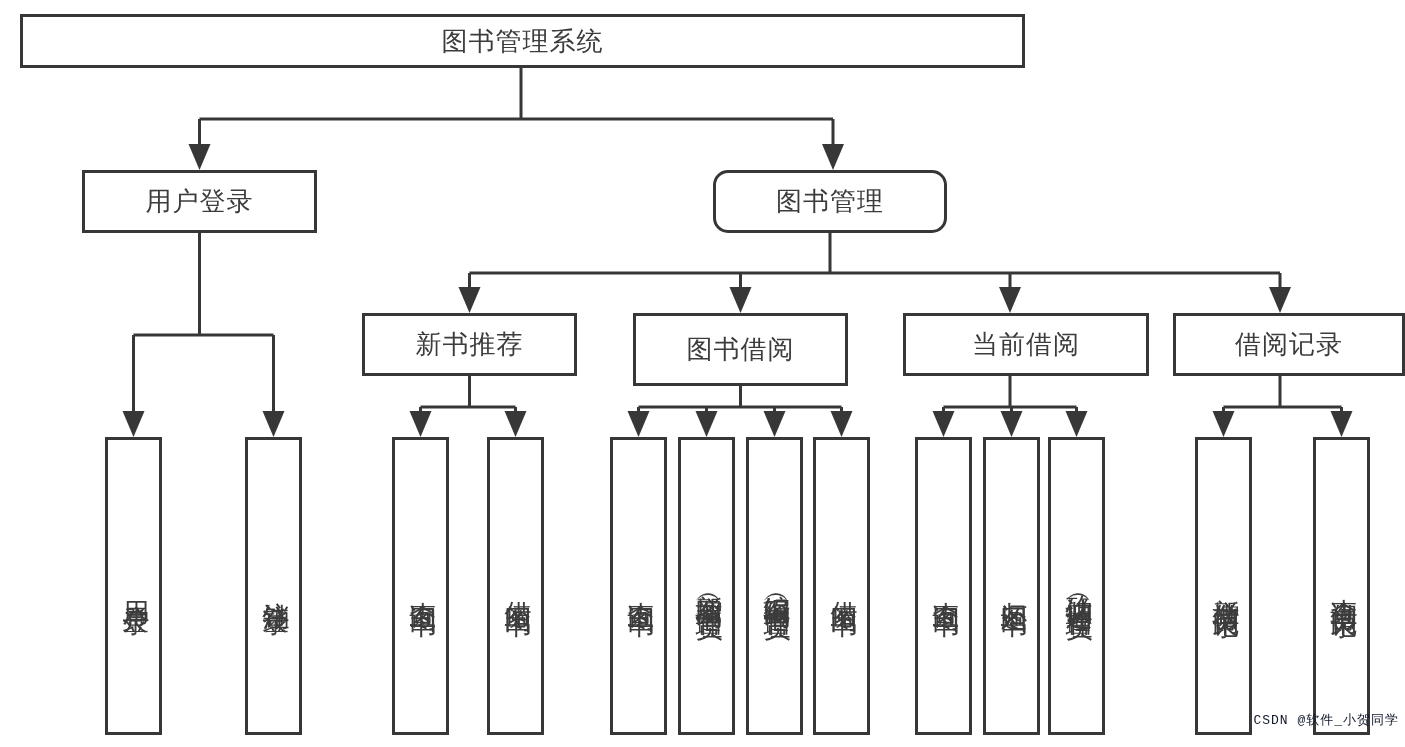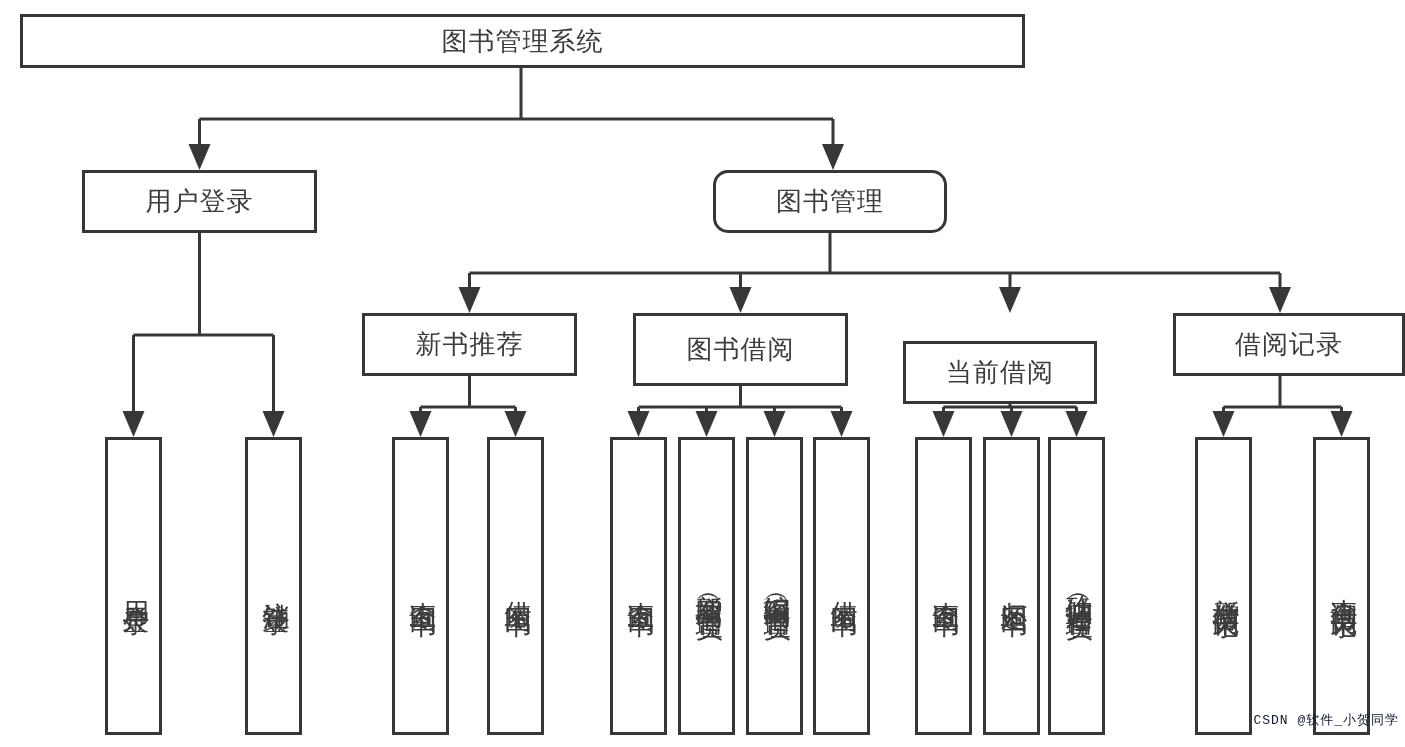--- a/index.html
+++ b/index.html
@@ -111,21 +111,21 @@
   <div class="box" style="left:713px;top:170px;width:234px;height:63px;border-radius:15px;">
     <span class="hlabel">图书管理</span>
   </div>
 
   <div class="box" style="left:362px;top:313px;width:215px;height:63px;">
     <span class="hlabel">新书推荐</span>
   </div>
   <div class="box" style="left:633px;top:313px;width:215px;height:73px;">
     <span class="hlabel">图书借阅</span>
   </div>
-  <div class="box" style="left:903px;top:313px;width:194px;height:63px;margin-top:28px;">
+  <div class="box" style="left:903px;top:313px;width:246px;height:63px;">
     <span class="hlabel">当前借阅</span>
   </div>
   <div class="box" style="left:1173px;top:313px;width:232px;height:63px;">
     <span class="hlabel">借阅记录</span>
   </div>
 
   <div class="box" style="left:105px;top:437px;width:57px;height:298px;">
     <span class="vlabel">用户登录</span>
   </div>
   <div class="box" style="left:245px;top:437px;width:57px;height:298px;">

